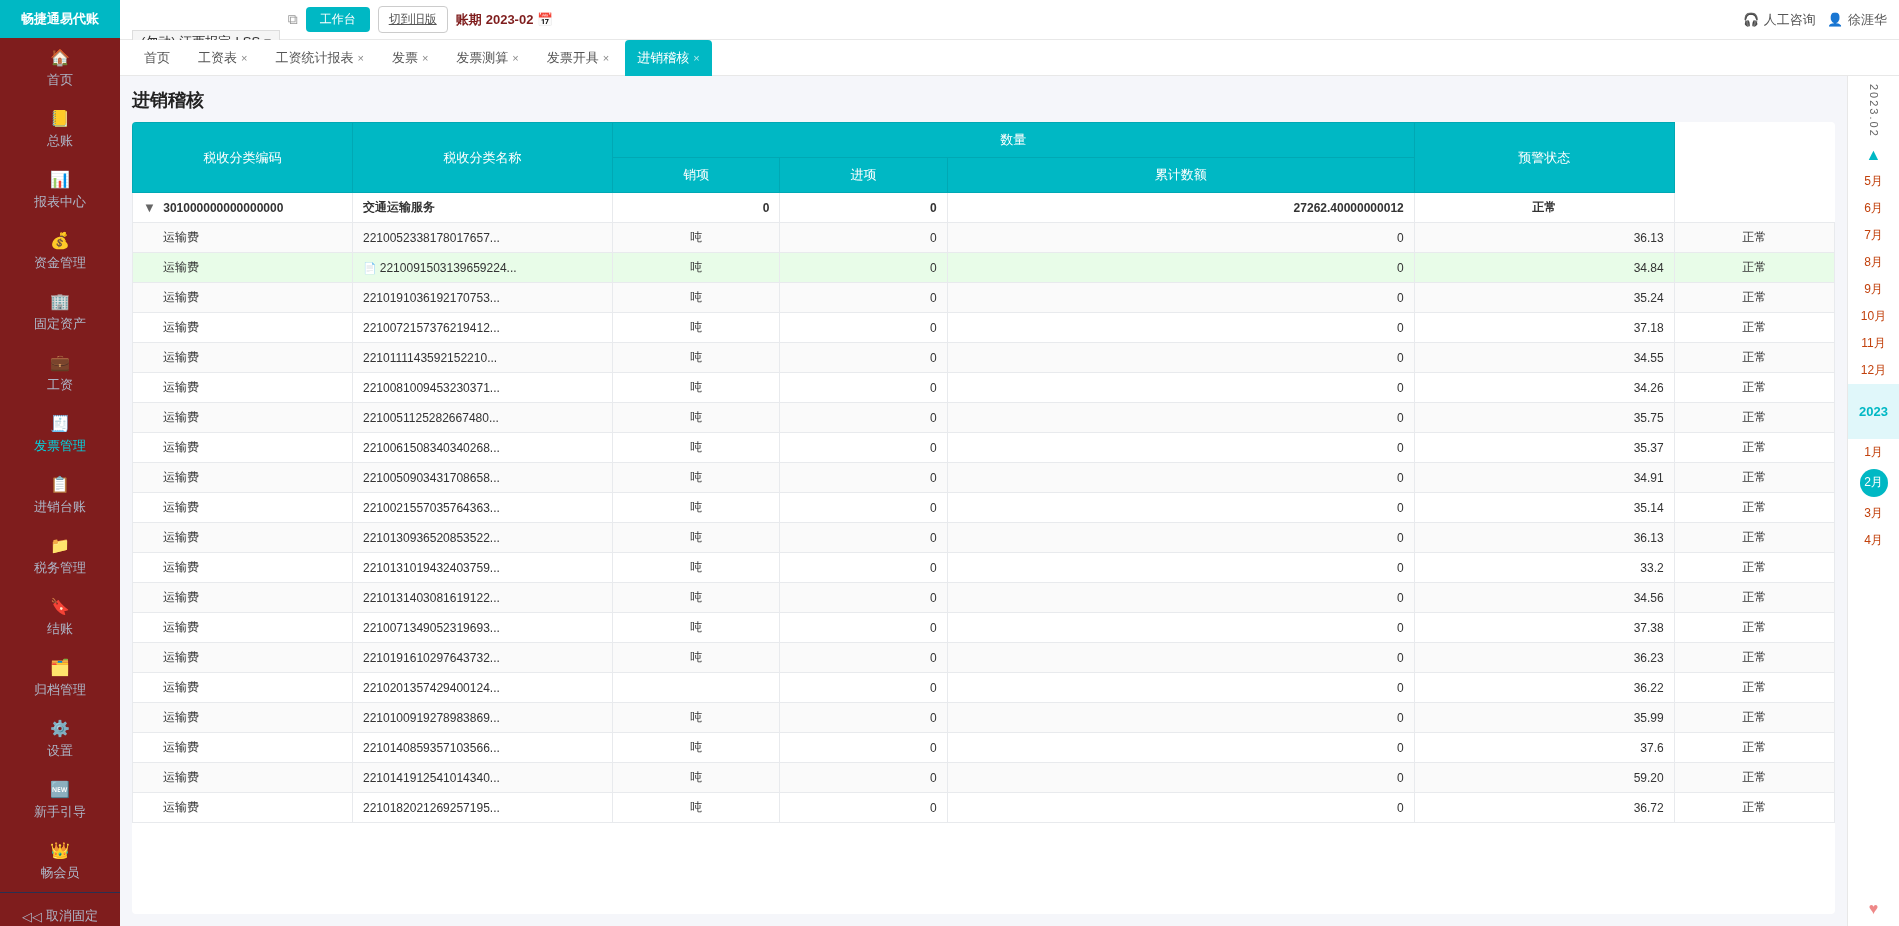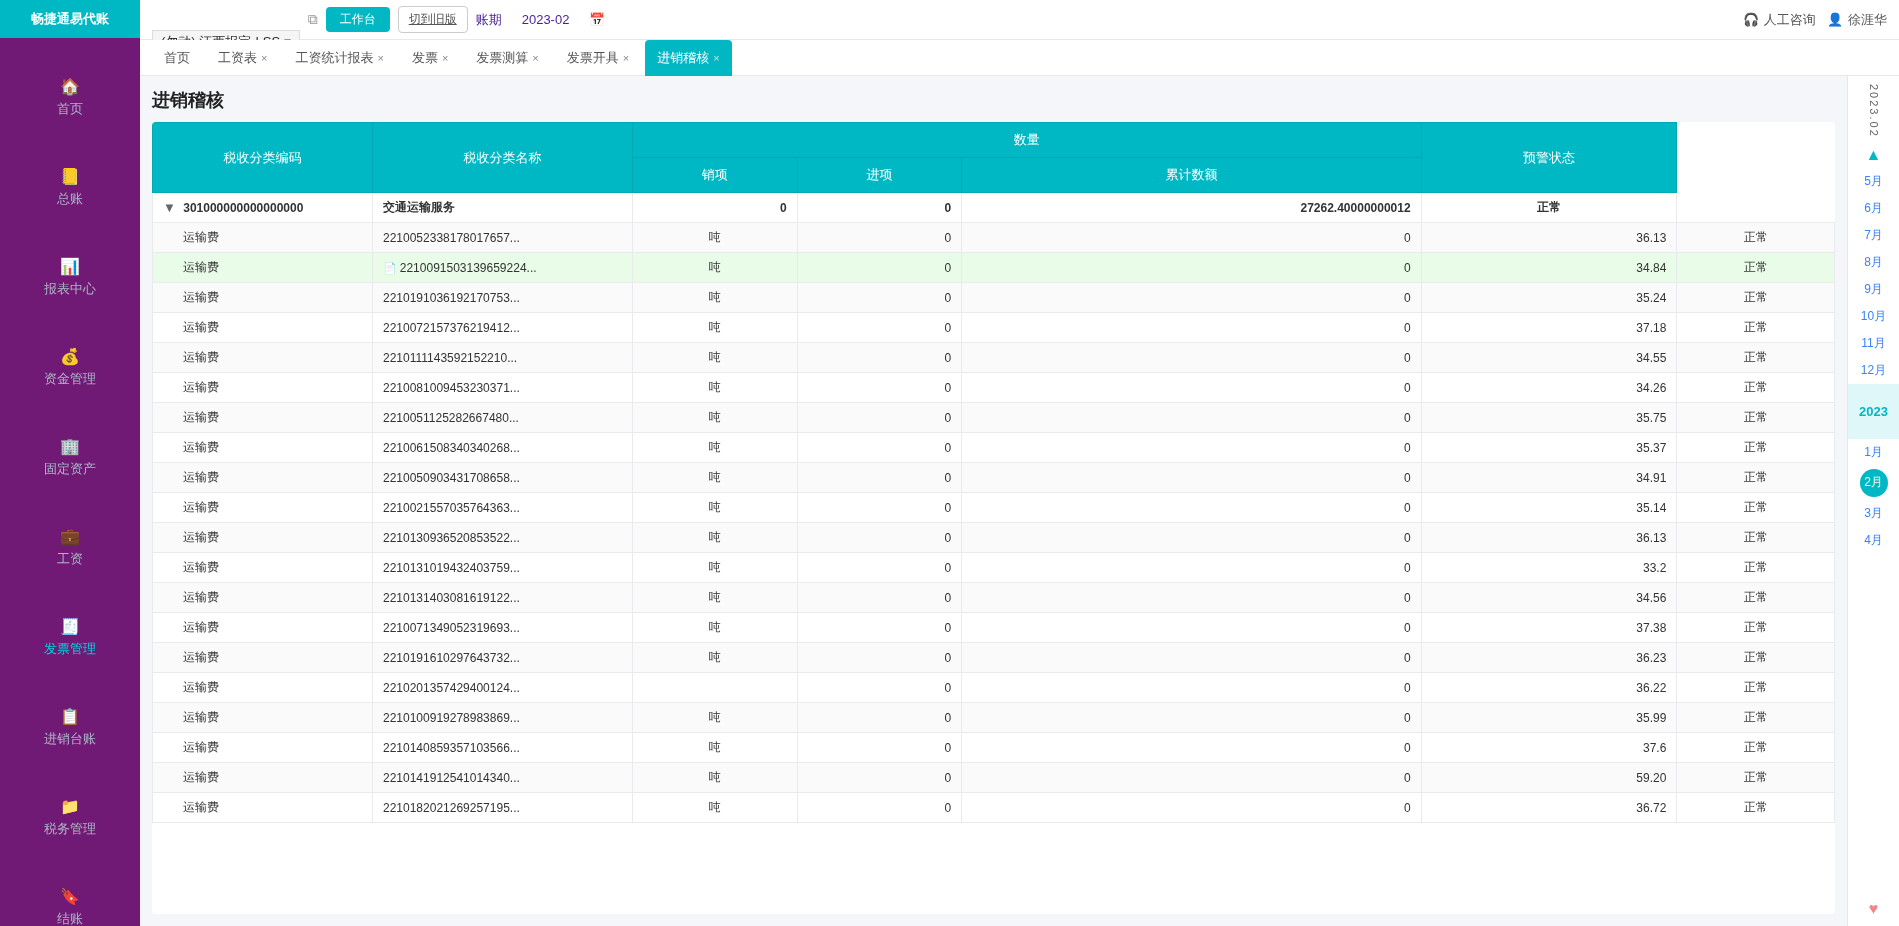--- a/index.html
+++ b/index.html
@@ -1,27 +1,26 @@
 <!DOCTYPE html>
 <html><head>
   <meta charset="utf-8">
   <style>
     * { box-sizing: border-box; margin: 0; padding: 0; font-family: 'Microsoft YaHei', Arial, sans-serif; font-size: 13px; }
     body { display: flex; height: 926px; overflow: hidden; background: #f0f2f5; }
 
     
     .sidebar {
-      width: 140px;
-      background: #701a75;
+      width: 120px;
+      background: #7f1d1d;
       color: #ccc;
       display: flex;
       flex-direction: column;
       flex-shrink: 0;
       height: 100%;
-      gap: 29px;
     }
     .sidebar-logo {
       background: #00b8c4;
       color: white;
       font-size: 13px;
       font-weight: bold;
       padding: 10px 8px;
       text-align: center;
       height: 40px;
       display: flex;
@@ -105,23 +104,24 @@
       border: 1px solid #ccc;
       border-radius: 4px;
       padding: 4px 10px;
       cursor: pointer;
       font-size: 12px;
       text-decoration: underline;
     }
     .topbar-period {
       display: flex;
       align-items: center;
-      gap: 20px;
-      font-size: 12px;
-      color: #4c1d95;
+      gap: 4px;
+      font-size: 12px;
+      color: #7f1d1d;
+      font-weight: bold;
     }
     .topbar-right {
       margin-left: auto;
       display: flex;
       align-items: center;
       gap: 12px;
       font-size: 12px;
       color: #555;
     }
 
@@ -313,21 +313,21 @@
       font-size: 16px;
       color: #00b8c4;
       cursor: pointer;
       padding: 4px;
     }
     .right-panel-month {
       width: 100%;
       text-align: center;
       padding: 5px 0;
       font-size: 12px;
-      color: #3b82f6;
+      color: #c2410c;
       cursor: pointer;
     }
     .right-panel-heart {
       margin-top: auto;
       padding: 8px;
       color: #e88;
       font-size: 16px;
       cursor: pointer;
     }
   </style>

